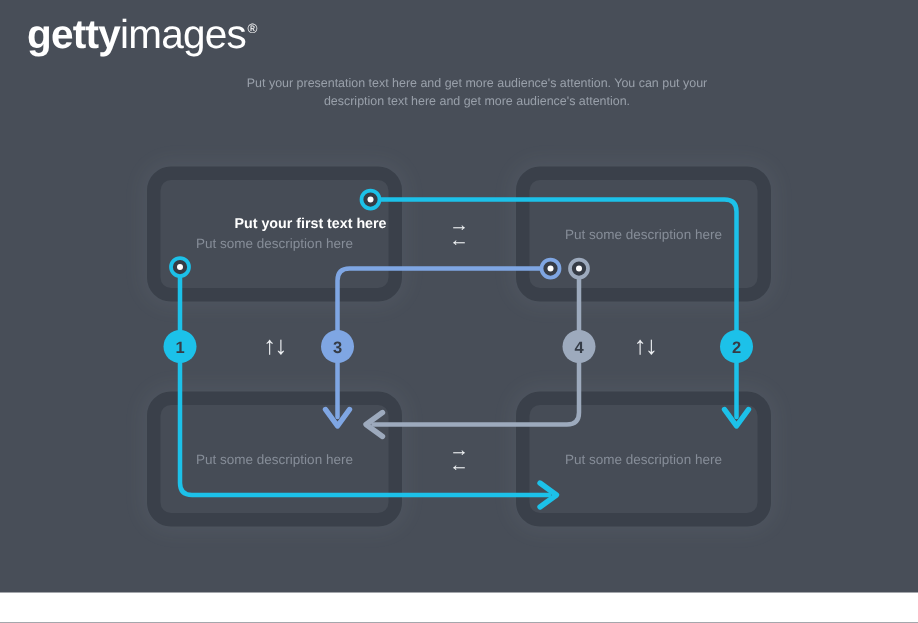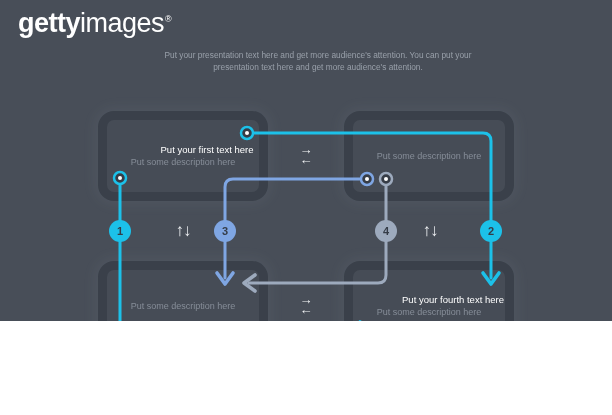--- a/index.html
+++ b/index.html
@@ -1,18 +1,18 @@
 <!DOCTYPE html>
 <html><head>
 <meta charset="utf-8">
 <style>
   html,body{margin:0;padding:0;}
   .stage{
     position:relative;
-    width:612px;height:321px;
+    width:612px;height:395px;
     background:#484e58;
     overflow:hidden;
     font-family:"Liberation Sans", sans-serif;
   }
   
   .logo{
     position:absolute;left:18px;top:8px;
     color:#ffffff;font-size:27px;letter-spacing:-0.5px;
     white-space:nowrap;
   }
@@ -31,21 +31,21 @@
   }
   
   .mbox{
     position:absolute;width:170px;height:90px;box-sizing:border-box;
     border:9px solid #3a404a;border-radius:16px;
     background:#464c56;
     box-shadow:0 0 14px 4px rgba(195,210,235,0.055);
     display:flex;flex-direction:column;align-items:center;justify-content:center;
     text-align:center;
   }
-  .mbox .btitle{color:#ffffff;font-weight:normal;font-size:9.5px;line-height:12px;padding-left:48px;}
+  .mbox .btitle{color:#ffffff;font-weight:bold;font-size:9.5px;line-height:12px;padding-left:48px;}
   .mbox .bdesc{color:#868d98;font-size:9px;line-height:11px;margin-top:1px;text-align:center;}
   #box1{left:98px;top:111px;}
   #box2{left:344px;top:111px;}
   #box3{left:98px;top:261px;}
   #box4{left:344px;top:261px;}
   
   .overlay{position:absolute;left:0;top:0;width:612px;height:415px;pointer-events:none;}
   .numtext{font-family:"Liberation Sans",sans-serif;font-size:11px;font-weight:bold;fill:#353c47;}
   
   .updown{
@@ -62,35 +62,34 @@
 <body>
 
 <div class="stage">
 
   <div class="logo">
     <span class="bold">getty</span><span>images</span><sup>®</sup>
   </div>
 
   <div class="subtitle">
     <span>Put your presentation text here and get more audience's attention. You can put your</span><br>
-    <span>presentation text here and get more audience's attention.</span>
+    <span>description text here and get more audience's attention.</span>
   </div>
 
   <div class="mbox" id="box1">
     <div class="btitle">Put your first text here</div>
     <div class="bdesc">Put some description here</div>
   </div>
   <div class="mbox" id="box2">
     <div class="bdesc">Put some description here</div>
   </div>
   <div class="mbox" id="box3">
     <div class="bdesc">Put some description here</div>
   </div>
   <div class="mbox" id="box4">
-    <div class="btitle">Put your fourth text here</div>
     <div class="bdesc">Put some description here</div>
   </div>
 
   <svg class="overlay" viewBox="0 0 612 415">
 
     <g>
       <path d="M120 178 L120 322 Q120 330 128 330 L366 330" fill="none" stroke="#1cc1e9" stroke-width="3" stroke-linecap="round"></path>
       <path d="M360 322 L371 330 L360 338" fill="none" stroke="#1cc1e9" stroke-width="3.6" stroke-linecap="round" stroke-linejoin="round"></path>
     </g>
 

